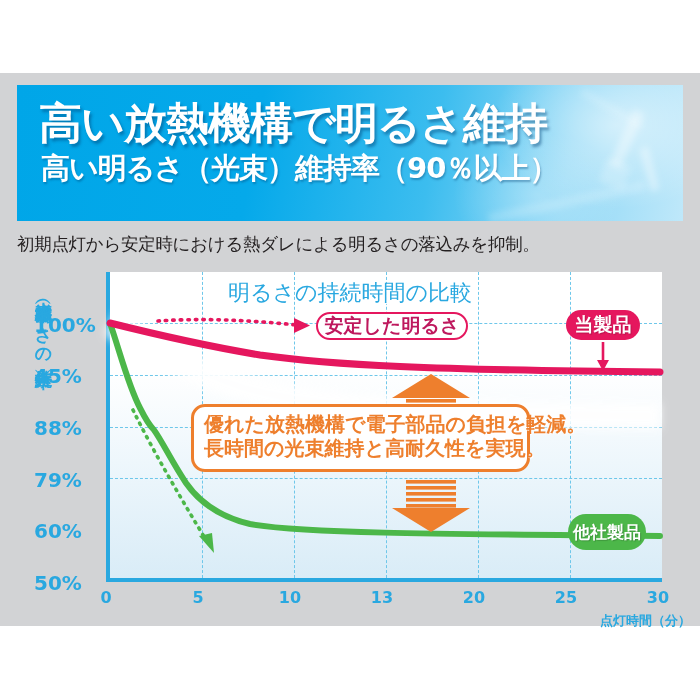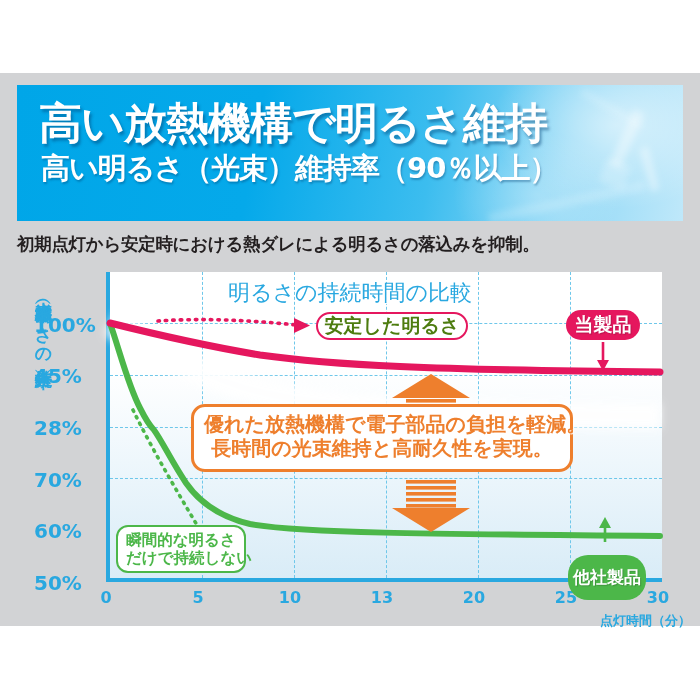--- a/index.html
+++ b/index.html
@@ -40,21 +40,21 @@
   .banner-sub{
     position:absolute;left:24px;top:64px;
     font-size:29px;font-weight:bold;color:#ffffff;letter-spacing:-1px;
     text-shadow:1px 2px 2px rgba(0,60,110,.35);
     white-space:nowrap;
   }
 
   
   .lead{
     position:absolute;left:17px;top:232px;
-    font-size:17.5px;font-weight:bold;color:#231f20;letter-spacing:-.3px;
+    font-size:17.5px;font-weight:normal;color:#231f20;letter-spacing:-.3px;
     white-space:nowrap;
   }
 
   
   .plot{
     position:absolute;left:106px;top:272px;width:556px;height:310px;
     background:linear-gradient(to bottom,#ffffff 0%,#ffffff 32%,#eef7fc 62%,#d9ecf7 100%);
     border-left:4px solid #29a8e0;
     border-bottom:4px solid #29a8e0;
     box-sizing:border-box;
@@ -87,21 +87,21 @@
     font-size:13px;font-weight:bold;color:#29a8e0;white-space:nowrap;
   }
 
   
   .pill{
     position:absolute;border-radius:20px;font-weight:bold;
     display:flex;align-items:center;justify-content:center;
     white-space:nowrap;box-sizing:border-box;
   }
   .pill-pink-outline{
-    background:#ffffff;border:2.5px solid #e5175e;color:#4d7c0f;
+    background:#ffffff;border:2.5px solid #e5175e;color:#be185d;
     font-size:19px;padding:9px 12px;
   }
   .pill-pink-solid{
     background:#e5175e;color:#ffffff;font-size:19px;padding:0 12px;
     text-shadow:1px 1px 1px rgba(0,0,0,.2);
   }
   .pill-green{
     background:#4cb749;color:#ffffff;font-size:17px;padding:0 10px;
     text-shadow:1px 1px 1px rgba(0,0,0,.2);
   }
@@ -150,22 +150,22 @@
     <div class="gl-v" style="left:368px"></div>
     <div class="gl-v" style="left:460px"></div>
   </div>
 
   <div class="chart-title">明るさの持続時間の比較</div>
 
   <div class="ylab">光束維持率（明るさの持続率）</div>
 
   <div class="ytick" style="left:34px;top:313px">100%</div>
   <div class="ytick" style="left:34px;top:364px">45%</div>
-  <div class="ytick" style="left:34px;top:416px">28%</div>
-  <div class="ytick" style="left:34px;top:468px">70%</div>
+  <div class="ytick" style="left:34px;top:416px">88%</div>
+  <div class="ytick" style="left:34px;top:468px">79%</div>
   <div class="ytick" style="left:34px;top:519px">60%</div>
   <div class="ytick" style="left:34px;top:571px">50%</div>
 
   <div class="xtick" style="left:86px;top:588px">0</div>
   <div class="xtick" style="left:178px;top:588px">5</div>
   <div class="xtick" style="left:270px;top:588px">10</div>
   <div class="xtick" style="left:362px;top:588px">13</div>
   <div class="xtick" style="left:454px;top:588px">20</div>
   <div class="xtick" style="left:546px;top:588px">25</div>
   <div class="xtick" style="left:638px;top:588px">30</div>
@@ -230,25 +230,21 @@
     <g>
       <line x1="605" y1="542" x2="605" y2="524" stroke="#4cb749" stroke-width="2.6"></line>
       <polygon points="599,528 605,517 611,528" fill="#4cb749"></polygon>
     </g>
   </svg>
 
   <div class="pill pill-pink-outline" style="left:316px;top:312px;width:152px;height:28px;">安定した明るさ</div>
 
   <div class="pill pill-pink-solid" style="left:566px;top:310px;width:74px;height:30px;">当製品</div>
 
-  <div class="pill pill-green" style="left:568px;top:555px;width:78px;height:45px;">他社製品</div>
-
-  <div class="box-green" style="left:116px;top:525px;width:130px;height:48px;">
-    <span>瞬間的な明るさ</span><br>
-    <span>だけで持続しない</span>
-  </div>
-
-  <div class="box-orange" style="left:191px;top:404px;width:382px;height:68px;">
+  <div class="pill pill-green" style="left:568px;top:514px;width:78px;height:36px;">他社製品</div>
+
+
+  <div class="box-orange" style="left:191px;top:404px;width:339px;height:68px;">
     <span>優れた放熱機構で電子部品の負担を軽減。</span><br>
     <span>長時間の光束維持と高耐久性を実現。</span>
   </div>
 
 </div>
 
 </body></html>

